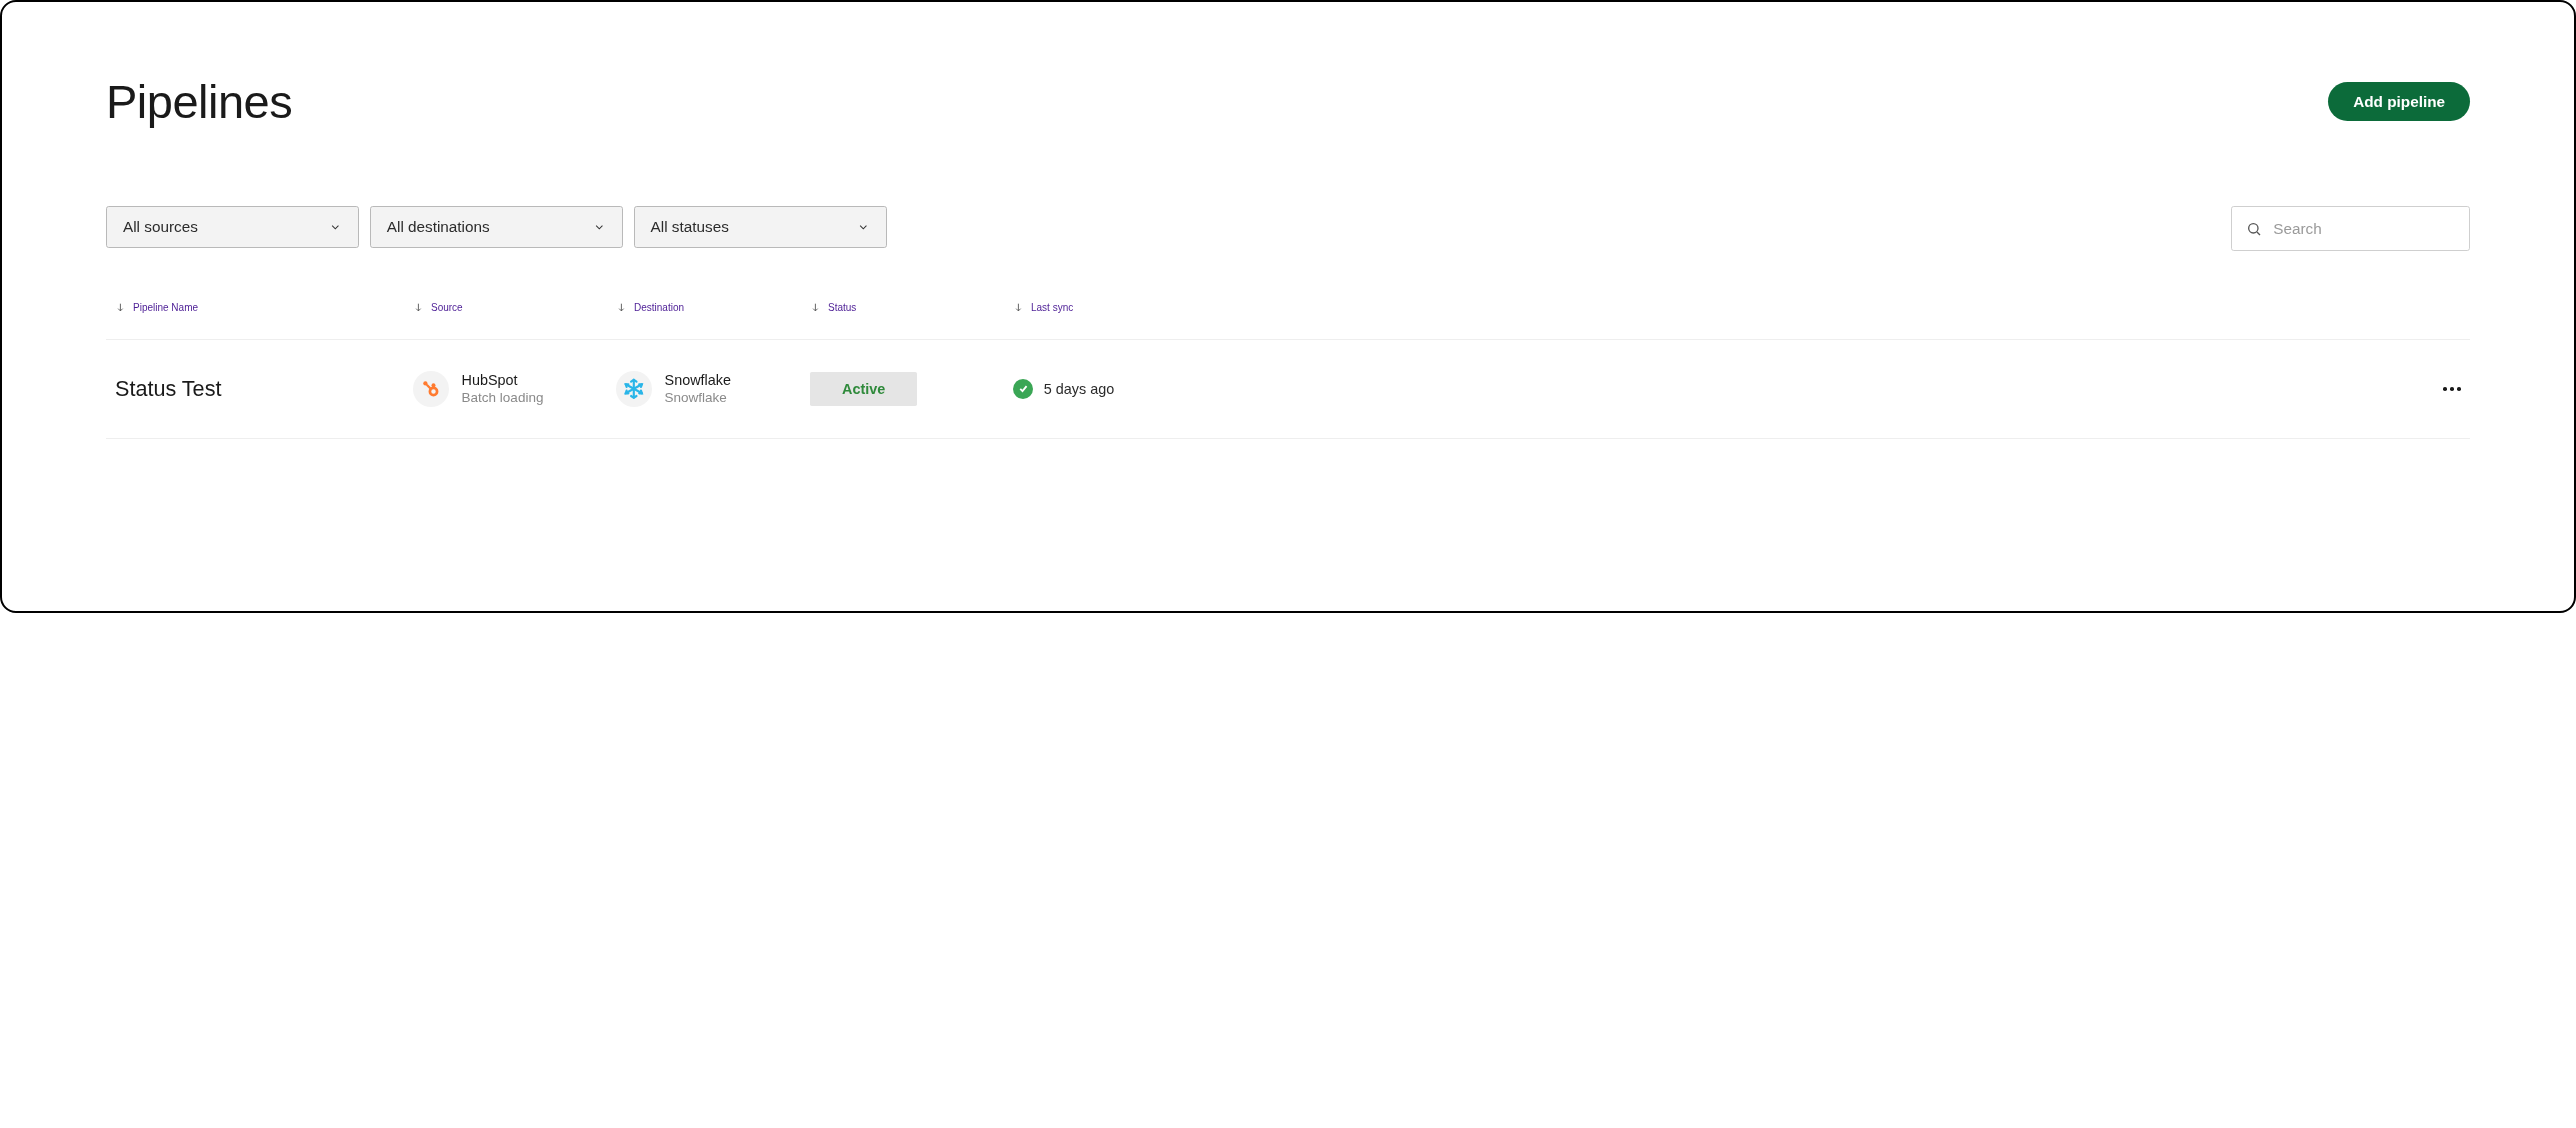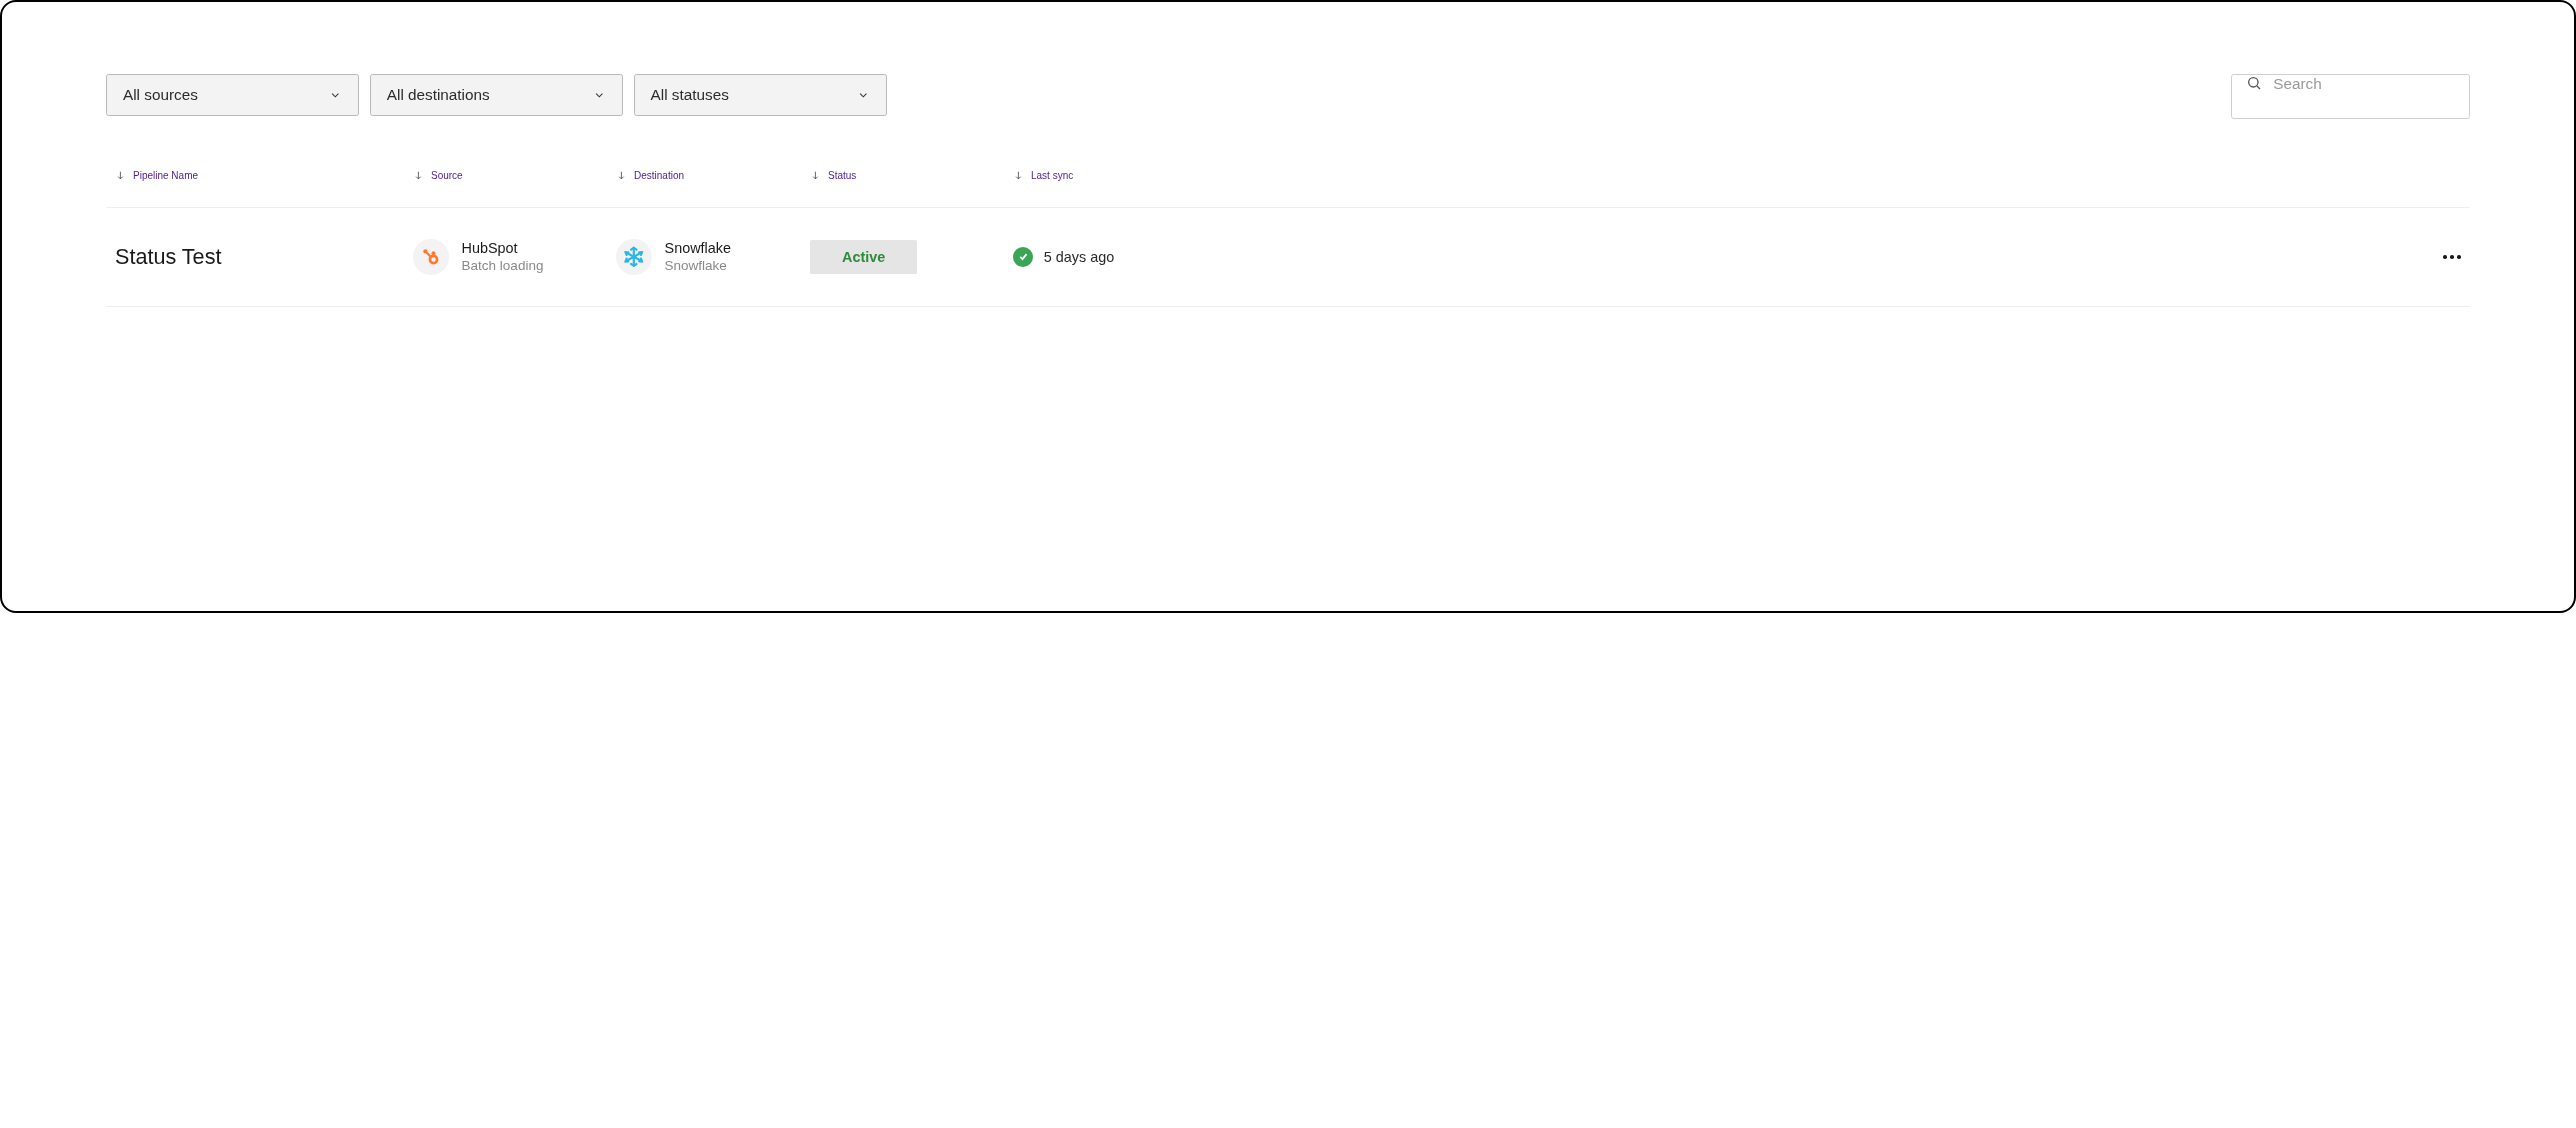--- a/index.html
+++ b/index.html
@@ -61,21 +61,21 @@
     height: 12.6px;
     display: inline-flex;
   }
   .spacer { flex: 1; }
   .search-box {
     width: 239px;
     height: 45px;
     border: 0.9px solid #cfcfcf;
     border-radius: 2.7px;
     display: flex;
-    align-items: flex-start;
+    align-items: center;
     padding: 0 14.4px;
     gap: 10.8px;
     background: #fff;
   }
   .search-box input {
     border: none;
     outline: none;
     font-size: 15.3px;
     width: 100%;
     color: #333;
@@ -158,20 +158,24 @@
     cursor: pointer;
   }
   .dots { display: flex; gap: 3.6px; }
   .dots span { width: 3.6px; height: 3.6px; border-radius: 50%; background: #1a1a1a; }
 </style>
 </head>
 <body>
 
 <div class="panel">
 
+  <div class="header-row">
+    <h1 class="page-title">Pipelines</h1>
+    <button class="add-btn">Add pipeline</button>
+  </div>
 
   <div class="controls-row">
     <div class="filter-select">
       <span>All sources</span>
       <span class="chevron">
         <svg viewBox="0 0 24 24" fill="none" stroke="#333" stroke-width="2">
             <polyline points="6 9 12 15 18 9"></polyline>
           </svg>
       </span>
     </div>

